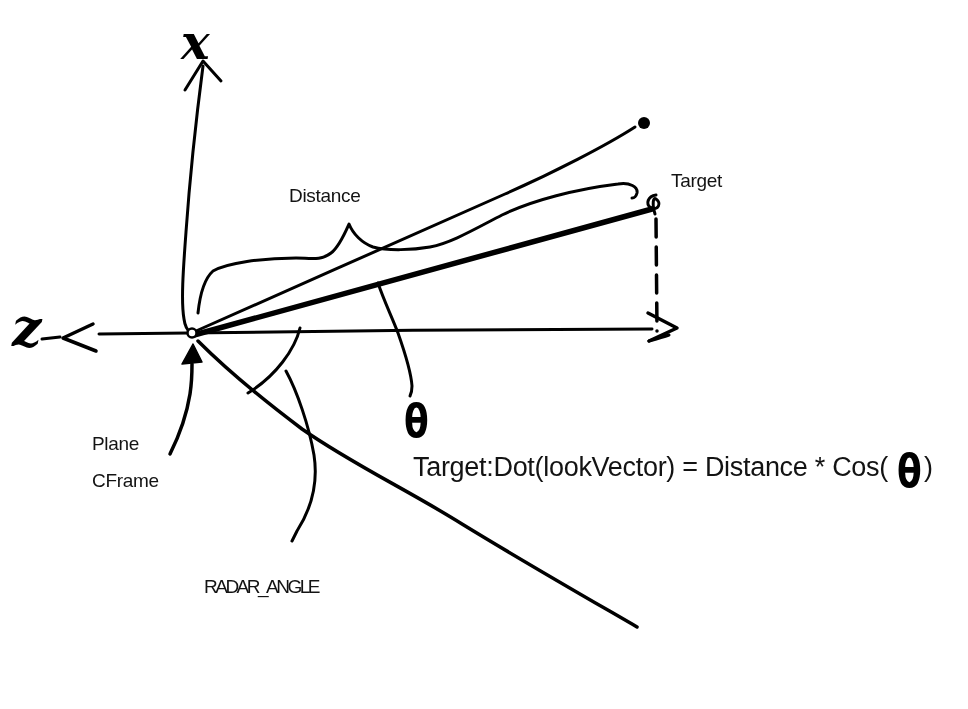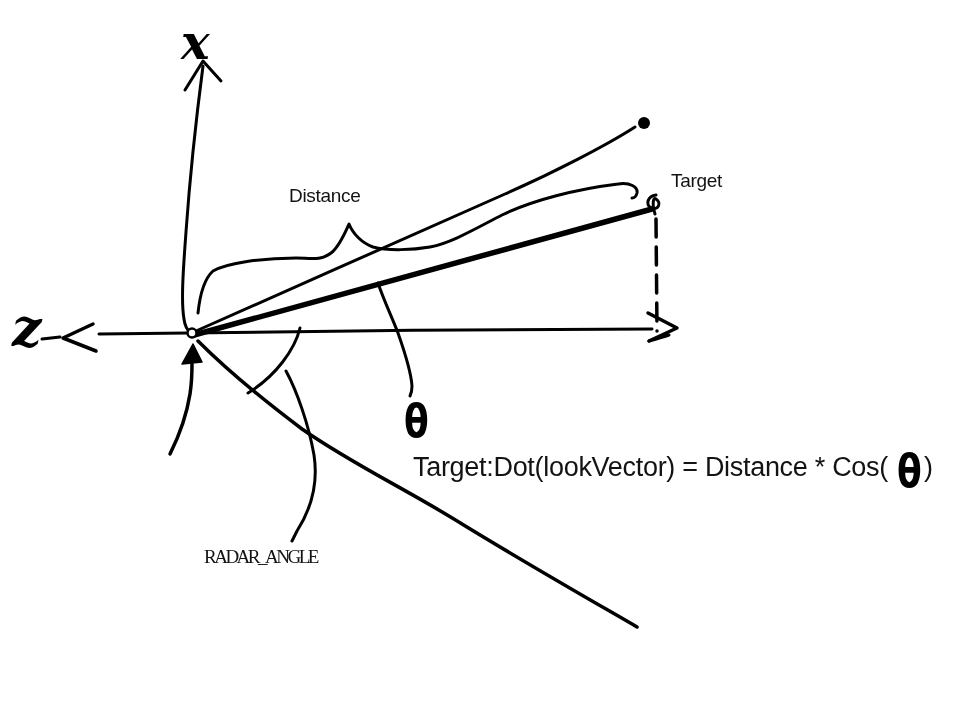--- a/index.html
+++ b/index.html
@@ -73,22 +73,26 @@
   </svg>
 
   <span class="axis-glyph glyph-x">x</span>
   <span class="axis-glyph glyph-z">z</span>
 
   <div class="lbl" style="left:289px; top:185px;">Distance</div>
 
   <div class="lbl" style="left:671px; top:170px;">Target</div>
 
 
+  <div class="lbl lbl-two-line" style="left:92px; top:425px;">
+    <div>Plane</div>
+    <div>CFrame</div>
+  </div>
 
-  <div class="lbl lbl-radar" style="left:204px; top:546px;font-family:Liberation Serif, serif;">RADAR_ANGLE</div>
+  <div class="lbl lbl-radar" style="left:204px; top:576px;">RADAR_ANGLE</div>
 
   <span class="theta theta-standalone">θ</span>
 
   <div>
     <span class="formula-part formula-p1">Target:Dot(lookVector) = Distance * Cos(</span>
     <span class="theta theta-formula">θ</span>
     <span class="formula-part formula-p2">)</span>
   </div>
 
 </div>

